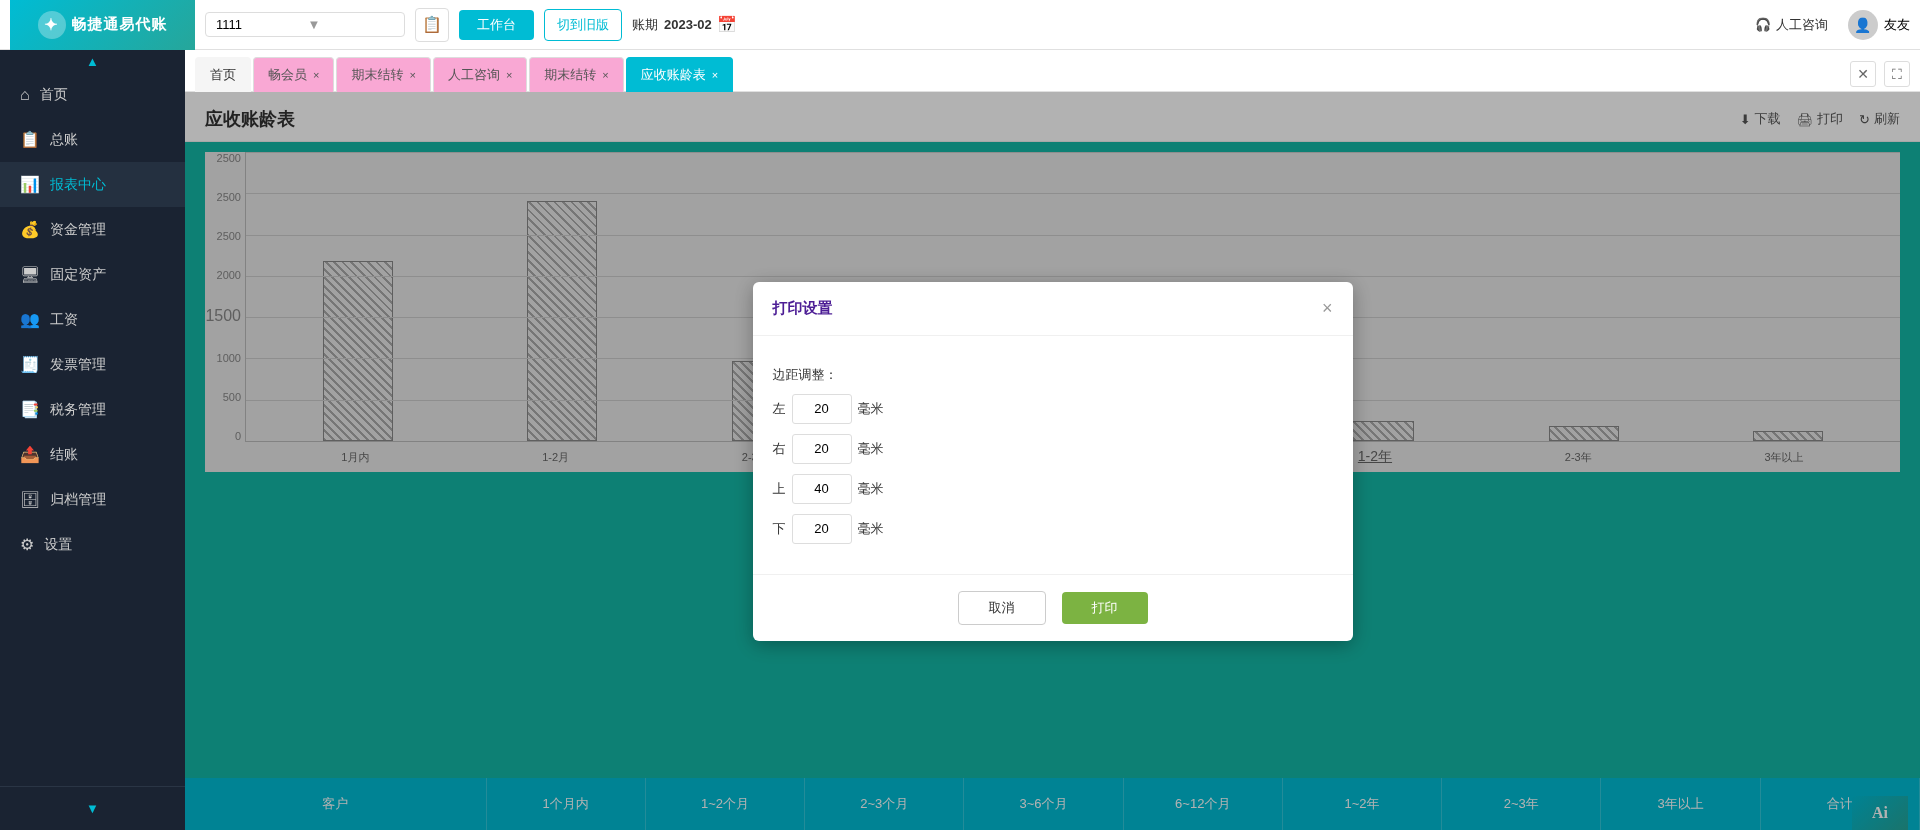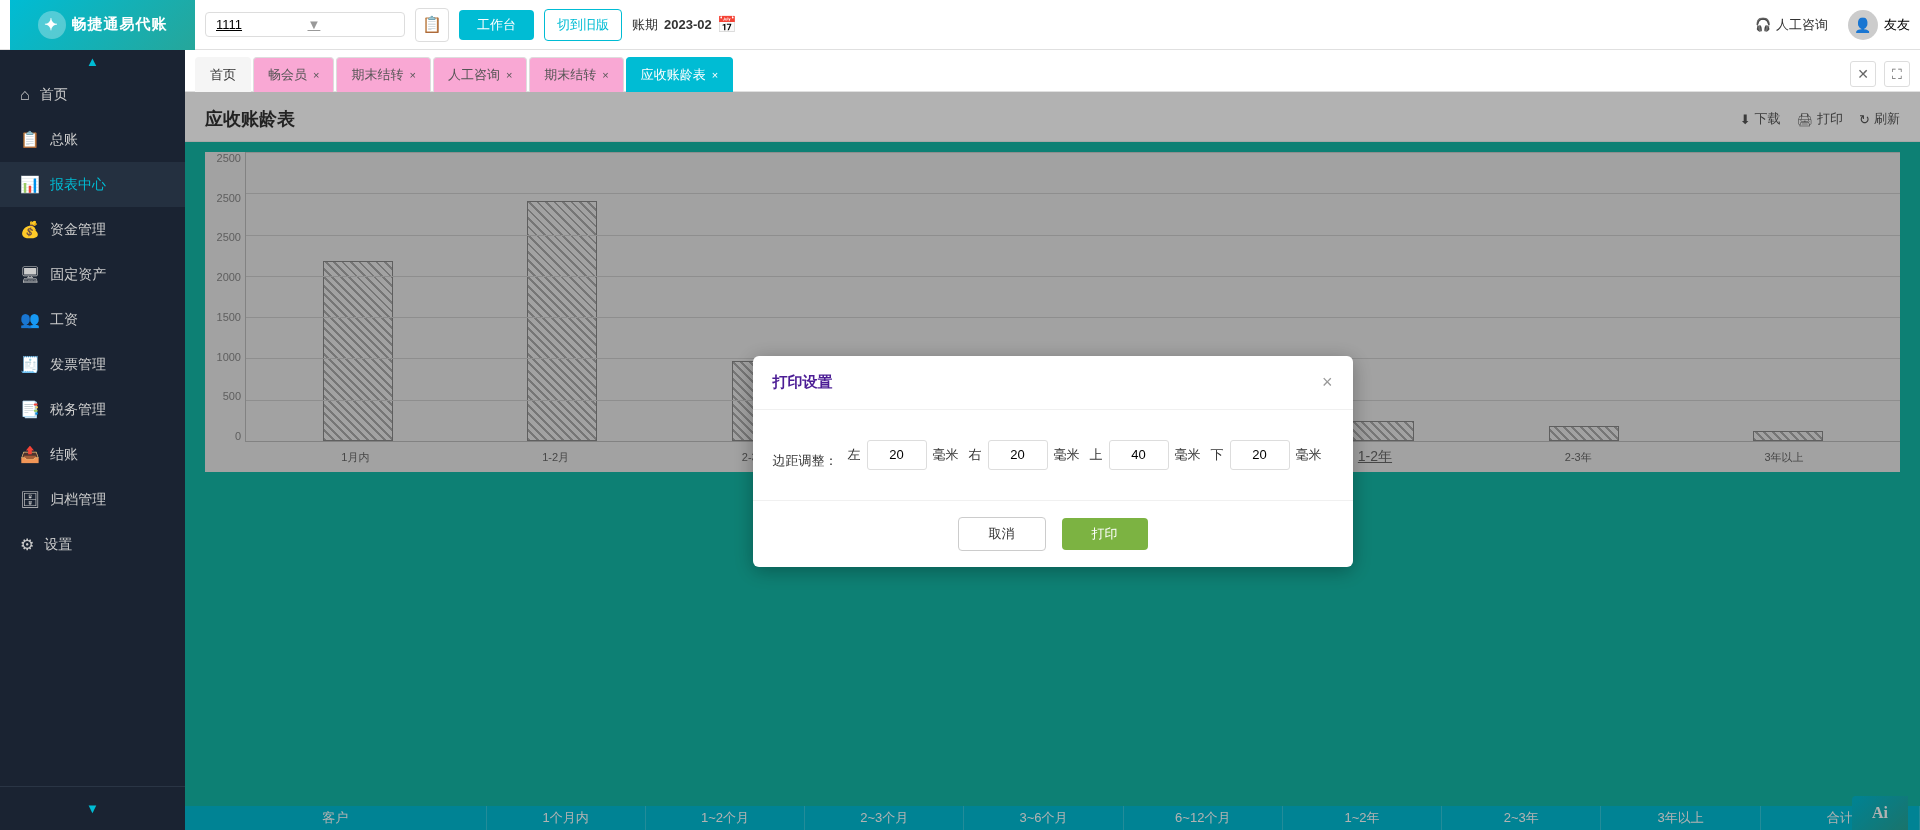--- a/index.html
+++ b/index.html
@@ -34,21 +34,21 @@
       border-radius: 50%;
       display: flex; align-items: center; justify-content: center;
       font-size: 16px;
     }
     .company-selector {
       display: flex; align-items: center; gap: 5px;
       border: 1px solid #ddd; border-radius: 4px;
       padding: 4px 10px; cursor: pointer; min-width: 200px;
       background: #fff;
     }
-    .company-selector span { flex: 1; text-decoration: underline; }
+    .company-selector span { flex: 1; }
     .company-selector .arrow { color: #999; }
     .clipboard-btn {
       width: 34px; height: 34px; border: 1px solid #ddd; border-radius: 4px;
       background: #fff; cursor: pointer; display: flex; align-items: center; justify-content: center;
       font-size: 16px; color: #666;
     }
     .workbench-btn {
       background: #00bcd4; color: white; border: none; border-radius: 4px;
       padding: 6px 18px; cursor: pointer; font-size: 13px;
     }
@@ -171,21 +171,21 @@
     .chart-area {
       flex: 1;
       padding: 10px 20px;
       position: relative;
       background: #14b8a6;
       overflow: hidden;
     }
 
     
     .table-header-bar {
-      height: 24px;
+      height: 52px;
       background: #00bcd4;
       display: flex;
       align-items: center;
     }
     .table-header-cell {
       color: white;
       text-align: center;
       font-size: 13px;
       padding: 0 8px;
       border-right: 1px solid rgba(255,255,255,0.2);
@@ -213,22 +213,23 @@
     }
     .modal-header {
       padding: 16px 20px;
       border-bottom: 1px solid #f0f0f0;
       display: flex; align-items: center; justify-content: space-between;
     }
     .modal-title { font-size: 15px; font-weight: bold; color: #4c1d95; }
     .modal-close { cursor: pointer; color: #999; font-size: 18px; }
     .modal-body { padding: 30px 20px; }
     .margin-row {
-      display: flex; align-items: flex-end; gap: 10px;
+      display: flex; align-items: flex-start; gap: 10px;
       flex-wrap: wrap;
+      flex-direction: column;
     }
     .margin-label { color: #333; font-size: 13px; }
     .margin-group { display: flex; align-items: center; gap: 6px; }
     .margin-dir { color: #333; font-size: 13px; }
     .margin-input {
       width: 60px; height: 30px; border: 1px solid #ddd; border-radius: 3px;
       text-align: center; font-size: 13px; outline: none;
     }
     .margin-unit { color: #333; font-size: 13px; }
     .modal-footer {
@@ -441,21 +442,21 @@
         </div>
 
         <div class="chart-area">
           <div class="chart-grid" style="height:320px; position:relative;">
 
             <div style="position:absolute; left:0; top:0; bottom:30px; width:40px; display:flex; flex-direction:column; justify-content:space-between;">
               <span style="font-size:11px;color:#888;text-align:right;padding-right:4px;">2500</span>
               <span style="font-size:11px;color:#888;text-align:right;padding-right:4px;">2500</span>
               <span style="font-size:11px;color:#888;text-align:right;padding-right:4px;">2500</span>
               <span style="font-size:11px;color:#888;text-align:right;padding-right:4px;">2000</span>
-              <span style="font-size:11px;color:#888;text-align:right;padding-right:4px;">1500</span>
+              <span style="font-size:16px;color:#888;text-align:right;padding-right:4px;">1500</span>
               <span style="font-size:11px;color:#888;text-align:right;padding-right:4px;">1000</span>
               <span style="font-size:11px;color:#888;text-align:right;padding-right:4px;">500</span>
               <span style="font-size:11px;color:#888;text-align:right;padding-right:4px;">0</span>
             </div>
 
             <div style="position:absolute; left:40px; right:0; top:0; bottom:30px; display:flex; align-items:flex-end; justify-content:space-around; padding:0 10px; border-left:1px solid #bbb; border-bottom:1px solid #bbb;">
 
               <div style="position:absolute;top:0;left:0;right:0;bottom:0;pointer-events:none;">
                 <div style="position:absolute;top:0%;left:0;right:0;border-top:1px solid #ccc;"></div>
                 <div style="position:absolute;top:14.3%;left:0;right:0;border-top:1px solid #ccc;"></div>

